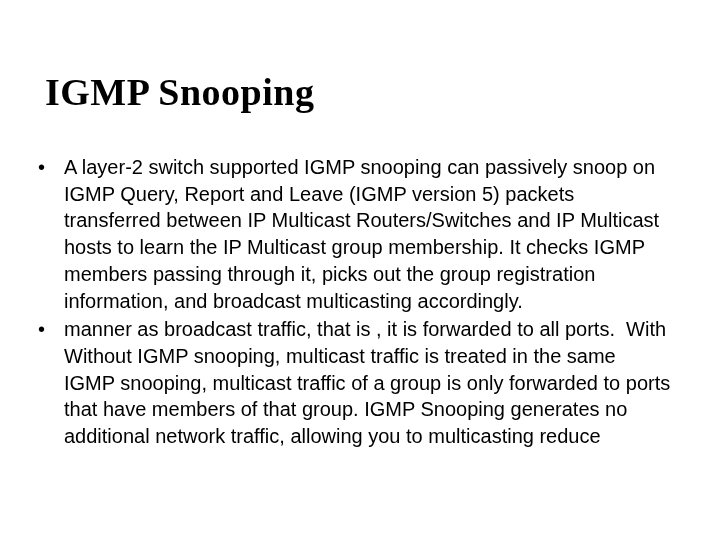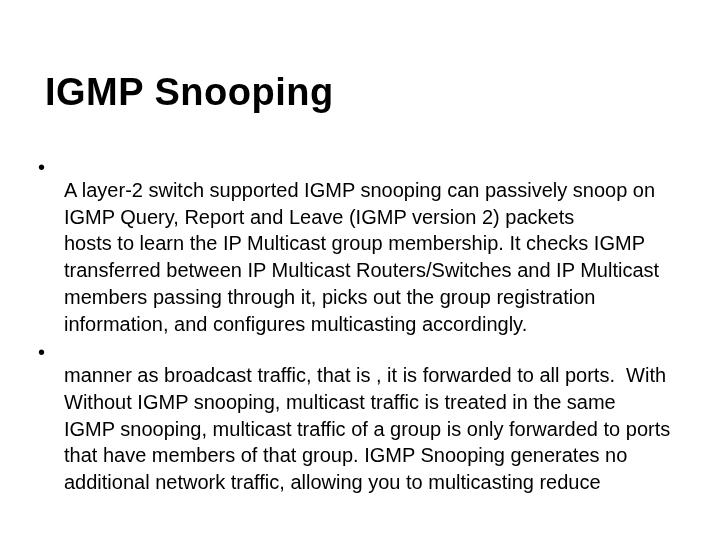--- a/index.html
+++ b/index.html
@@ -8,21 +8,21 @@
     width: 720px;
     height: 540px;
     background: #ffffff;
     overflow: hidden;
   }
   .title {
     position: absolute;
     left: 45px;
     top: 73px;
     margin: 0;
-    font-family: Liberation Sans, sans-serif;
+    font-family: Liberation Serif, serif;
     font-weight: 700;
     font-size: 38px;
     line-height: 1;
     color: #000000;
     letter-spacing: 0.5px;
     white-space: nowrap;
   }
   .content {
     position: absolute;
     left: 38px;
@@ -34,41 +34,41 @@
     color: #000000;
   }
   .bullet { display: flex; align-items: flex-start; }
   .bullet + .bullet { margin-top: 2px; }
   .marker {
     flex: 0 0 26px;
     width: 26px;
     font-size: 20px;
     color: #000000;
   }
-  .lines { flex: 1 1 auto; margin-top: 23px; }
+  .lines { flex: 1 1 auto; }
   .line { white-space: pre-wrap; }
 </style>
 </head>
 <body>
 
 <div class="slide">
 
   <h1 class="title">IGMP Snooping</h1>
 
   <div class="content">
 
     <div class="bullet">
       <span class="marker">•</span>
       <div class="lines">
         <div class="line">A layer-2 switch supported IGMP snooping can passively snoop on</div>
-        <div class="line">IGMP Query, Report and Leave (IGMP version 2) packets</div>
+        <div class="line">IGMP Query, Report and Leave (IGMP version 5) packets</div>
+        <div class="line">transferred between IP Multicast Routers/Switches and IP Multicast</div>
         <div class="line">hosts to learn the IP Multicast group membership. It checks IGMP</div>
-        <div class="line">transferred between IP Multicast Routers/Switches and IP Multicast</div>
         <div class="line">members passing through it, picks out the group registration</div>
-        <div class="line">information, and configures multicasting accordingly.</div>
+        <div class="line">information, and broadcast multicasting accordingly.</div>
       </div>
     </div>
 
     <div class="bullet">
       <span class="marker">•</span>
       <div class="lines">
         <div class="line">manner as broadcast traffic, that is , it is forwarded to all ports.  With</div>
         <div class="line">Without IGMP snooping, multicast traffic is treated in the same</div>
         <div class="line">IGMP snooping, multicast traffic of a group is only forwarded to ports</div>
         <div class="line">that have members of that group. IGMP Snooping generates no</div>

